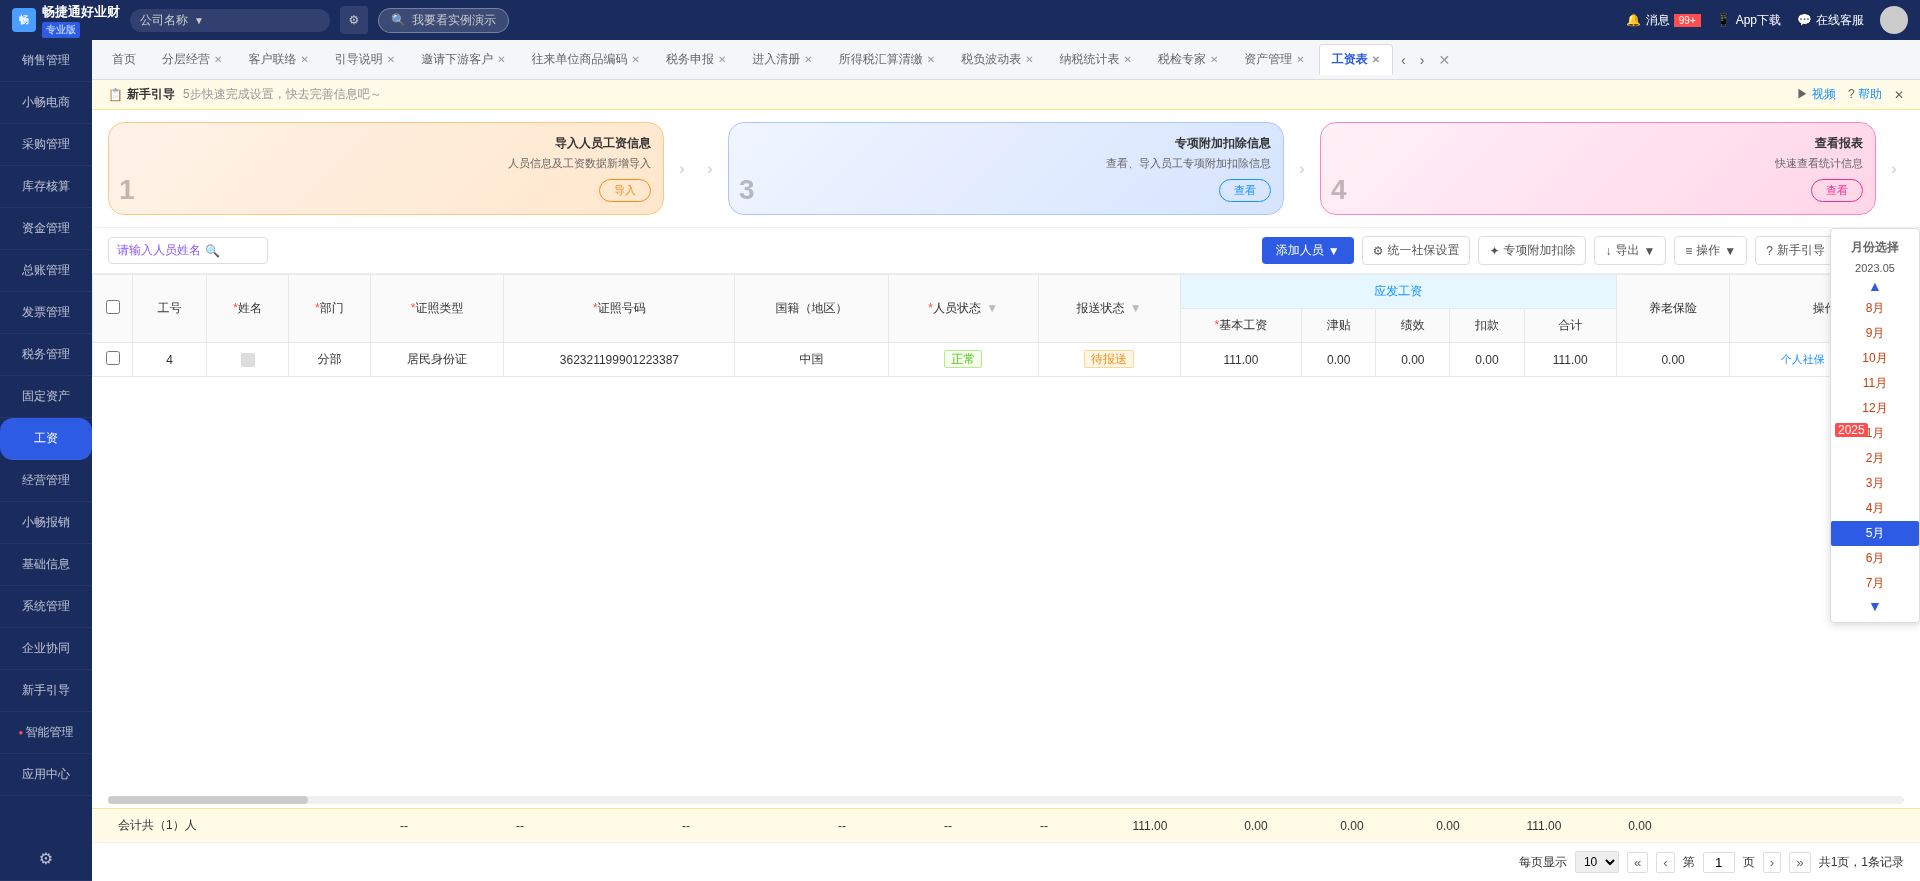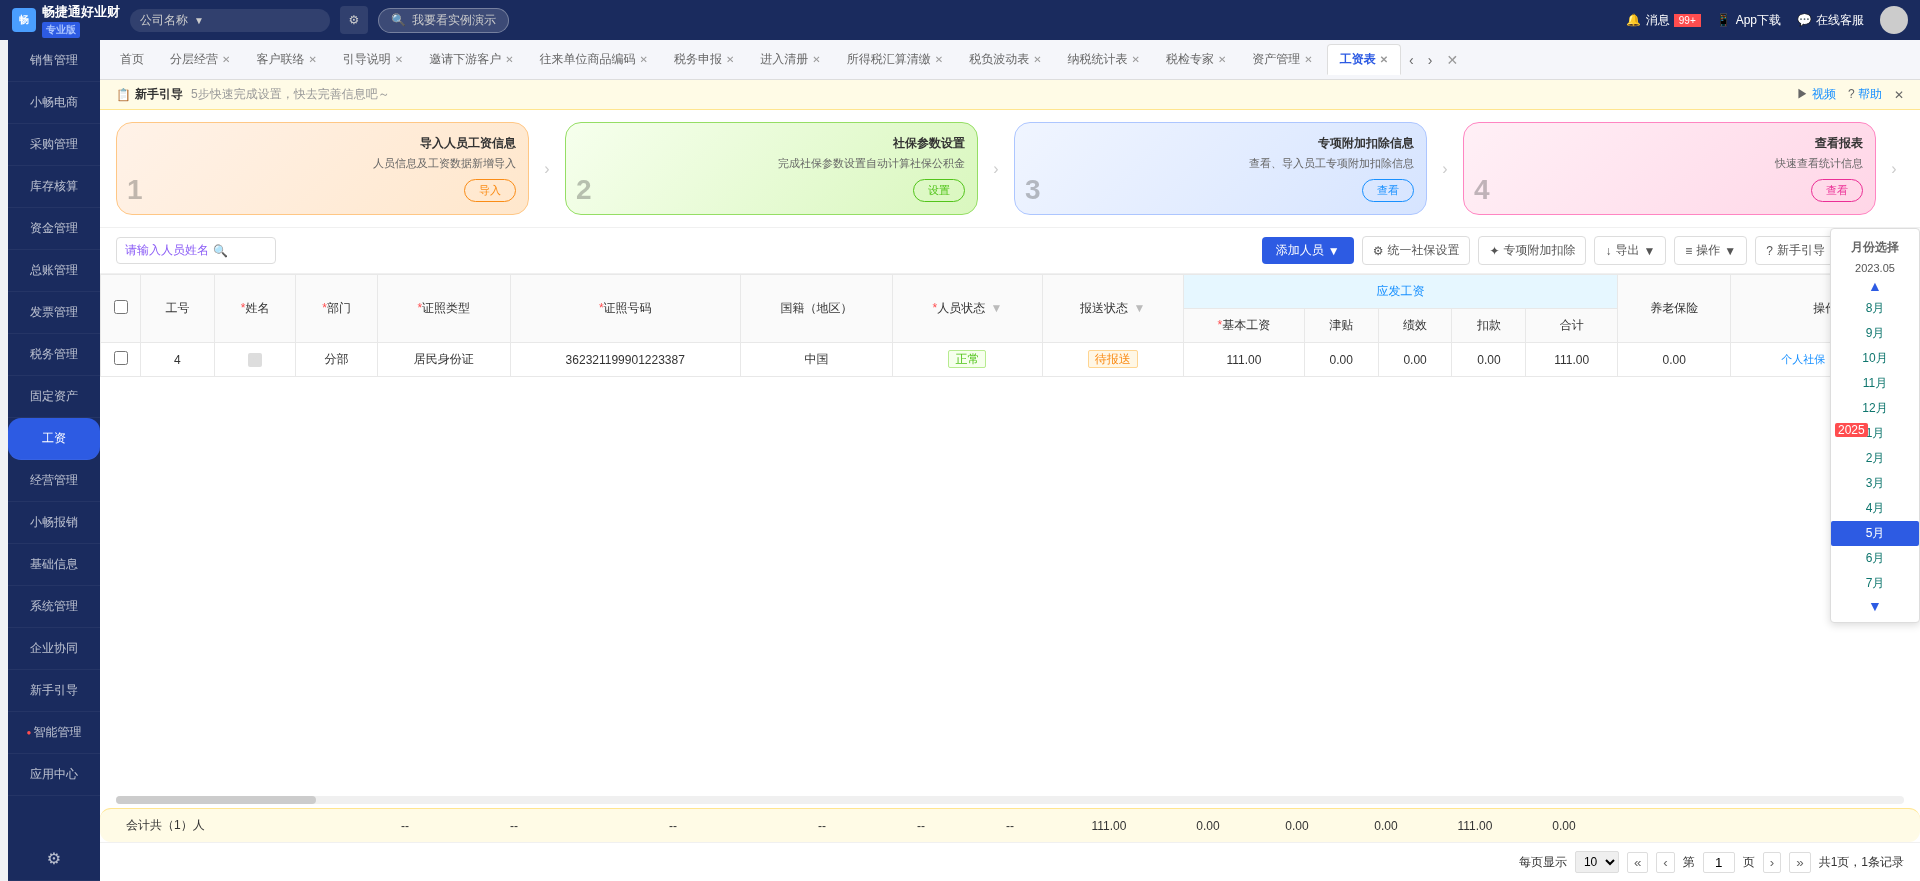--- a/index.html
+++ b/index.html
@@ -11,21 +11,21 @@
     .logo-area { display: flex; align-items: center; gap: 6px; color: #fff; font-size: 13px; font-weight: bold; }
     .logo-icon { width: 24px; height: 24px; background: #4a9eff; border-radius: 4px; display: flex; align-items: center; justify-content: center; color: white; font-size: 10px; }
     .top-bar-spacer { flex: 1; }
     .top-search { background: rgba(255,255,255,0.15); border: 1px solid rgba(255,255,255,0.3); border-radius: 16px; padding: 3px 12px; color: #ccc; font-size: 12px; display: flex; align-items: center; gap: 6px; cursor: pointer; }
     .top-right-actions { display: flex; align-items: center; gap: 16px; color: #fff; font-size: 12px; }
     .badge { background: #ff4d4f; color: white; border-radius: 0; padding: 1px 5px; font-size: 10px; }
     .top-right-btn { display: flex; align-items: center; gap: 4px; cursor: pointer; }
     .avatar { width: 28px; height: 28px; background: #ccc; border-radius: 50%; }
 
     
-    .main-layout { display: flex; flex: 1; overflow: hidden; margin-left: 8px; }
+    .main-layout { display: flex; flex: 1; overflow: hidden; }
 
     
     .sidebar { width: 92px; background: #1a2b5e; display: flex; flex-direction: column; flex-shrink: 0; overflow-y: auto; }
     .sidebar-item { padding: 12px 8px; text-align: center; color: rgba(255,255,255,0.7); cursor: pointer; font-size: 12px; border-bottom: 1px solid rgba(255,255,255,0.05); }
     .sidebar-item.active { background: #2d5be3; color: #fff; border-radius: 13px; }
 
     
     .content-area { flex: 1; display: flex; flex-direction: column; overflow: hidden; background: #fff; }
 
     
@@ -77,33 +77,33 @@
     thead tr { background: #fafafa; }
     thead th { padding: 8px 10px; border: 1px solid #e8e8e8; font-weight: normal; color: #333; text-align: center; white-space: nowrap; position: sticky; top: 0; background: #fafafa; z-index: 2; }
     thead th.group-header { background: #e6f7ff; color: #1890ff; }
     tbody tr { background: #fff; }
     tbody td { padding: 8px 10px; border: 1px solid #e8e8e8; text-align: center; white-space: nowrap; }
     .checkbox-cell { width: 40px; }
     .checkbox { width: 14px; height: 14px; cursor: pointer; }
     .filter-icon { color: #bbb; cursor: pointer; margin-left: 2px; }
 
     
-    .table-footer { background: #fffbe6; border-top: 1px solid #ffe58f; padding: 8px 16px; display: flex; align-items: center; gap: 9px; font-size: 12px; flex-shrink: 0; border-radius: 11px; }
+    .table-footer { background: #fffbe6; border-top: 1px solid #ffe58f; padding: 8px 16px; display: flex; align-items: center; gap: 16px; font-size: 12px; flex-shrink: 0; }
     .footer-cell { padding: 0 10px; text-align: center; }
 
     
     .pagination-bar { padding: 8px 16px; display: flex; align-items: center; justify-content: flex-end; gap: 8px; font-size: 12px; border-top: 1px solid #f0f0f0; flex-shrink: 0; background: #fff; }
     .page-btn { border: 1px solid #ddd; border-radius: 2px; padding: 2px 6px; cursor: pointer; background: #fff; color: #666; }
     .page-size-select { border: 1px solid #ddd; border-radius: 2px; padding: 2px 4px; font-size: 12px; }
 
     
     .month-panel { position: absolute; right: 0; top: 0; width: 90px; background: #fff; border: 1px solid #ddd; border-radius: 4px; box-shadow: 0 2px 8px rgba(0,0,0,0.15); z-index: 100; display: flex; flex-direction: column; align-items: center; padding: 6px 0; }
     .month-panel-title { font-size: 12px; color: #666; padding: 4px 8px; font-weight: bold; }
     .month-nav { color: #2d5be3; cursor: pointer; font-size: 14px; padding: 2px 8px; }
-    .month-item { width: 100%; text-align: center; padding: 4px 0; font-size: 12px; cursor: pointer; color: #0f766e; }
+    .month-item { width: 100%; text-align: center; padding: 4px 0; font-size: 12px; cursor: pointer; color: #c2410c; }
     .month-item.active { background: #2d5be3; color: #fff; border-radius: 2px; }
 
     
     .right-panel-area { display: flex; flex: 1; overflow: hidden; position: relative; }
     .main-table-area { flex: 1; display: flex; flex-direction: column; overflow: hidden; }
 
     .scrollbar-track { height: 8px; background: #f0f0f0; margin: 4px 16px; border-radius: 4px; }
     .scrollbar-thumb { width: 200px; height: 8px; background: #ccc; border-radius: 4px; }
     .tag-normal { background: #f6ffed; color: #52c41a; border: 1px solid #b7eb8f; border-radius: 2px; padding: 1px 6px; }
     .tag-pending { background: #fff7e6; color: #fa8c16; border: 1px solid #ffd591; border-radius: 2px; padding: 1px 6px; }
@@ -266,26 +266,20 @@
         <div class="steps-area">
 
           <div class="step-card step-card-1">
             <div class="step-title">导入人员工资信息</div>
             <div class="step-desc">人员信息及工资数据新增导入</div>
             <div class="step-btn step-btn-orange">导入</div>
             <div class="step-num">1</div>
           </div>
           <div class="step-arrow">›</div>
 
-          <div class="step-card step-card-2">
-            <div class="step-title">社保参数设置</div>
-            <div class="step-desc">完成社保参数设置自动计算社保公积金</div>
-            <div class="step-btn step-btn-green">设置</div>
-            <div class="step-num">2</div>
-          </div>
           <div class="step-arrow">›</div>
 
           <div class="step-card step-card-3">
             <div class="step-title">专项附加扣除信息</div>
             <div class="step-desc">查看、导入员工专项附加扣除信息</div>
             <div class="step-btn step-btn-blue">查看</div>
             <div class="step-num">3</div>
           </div>
           <div class="step-arrow">›</div>
 

